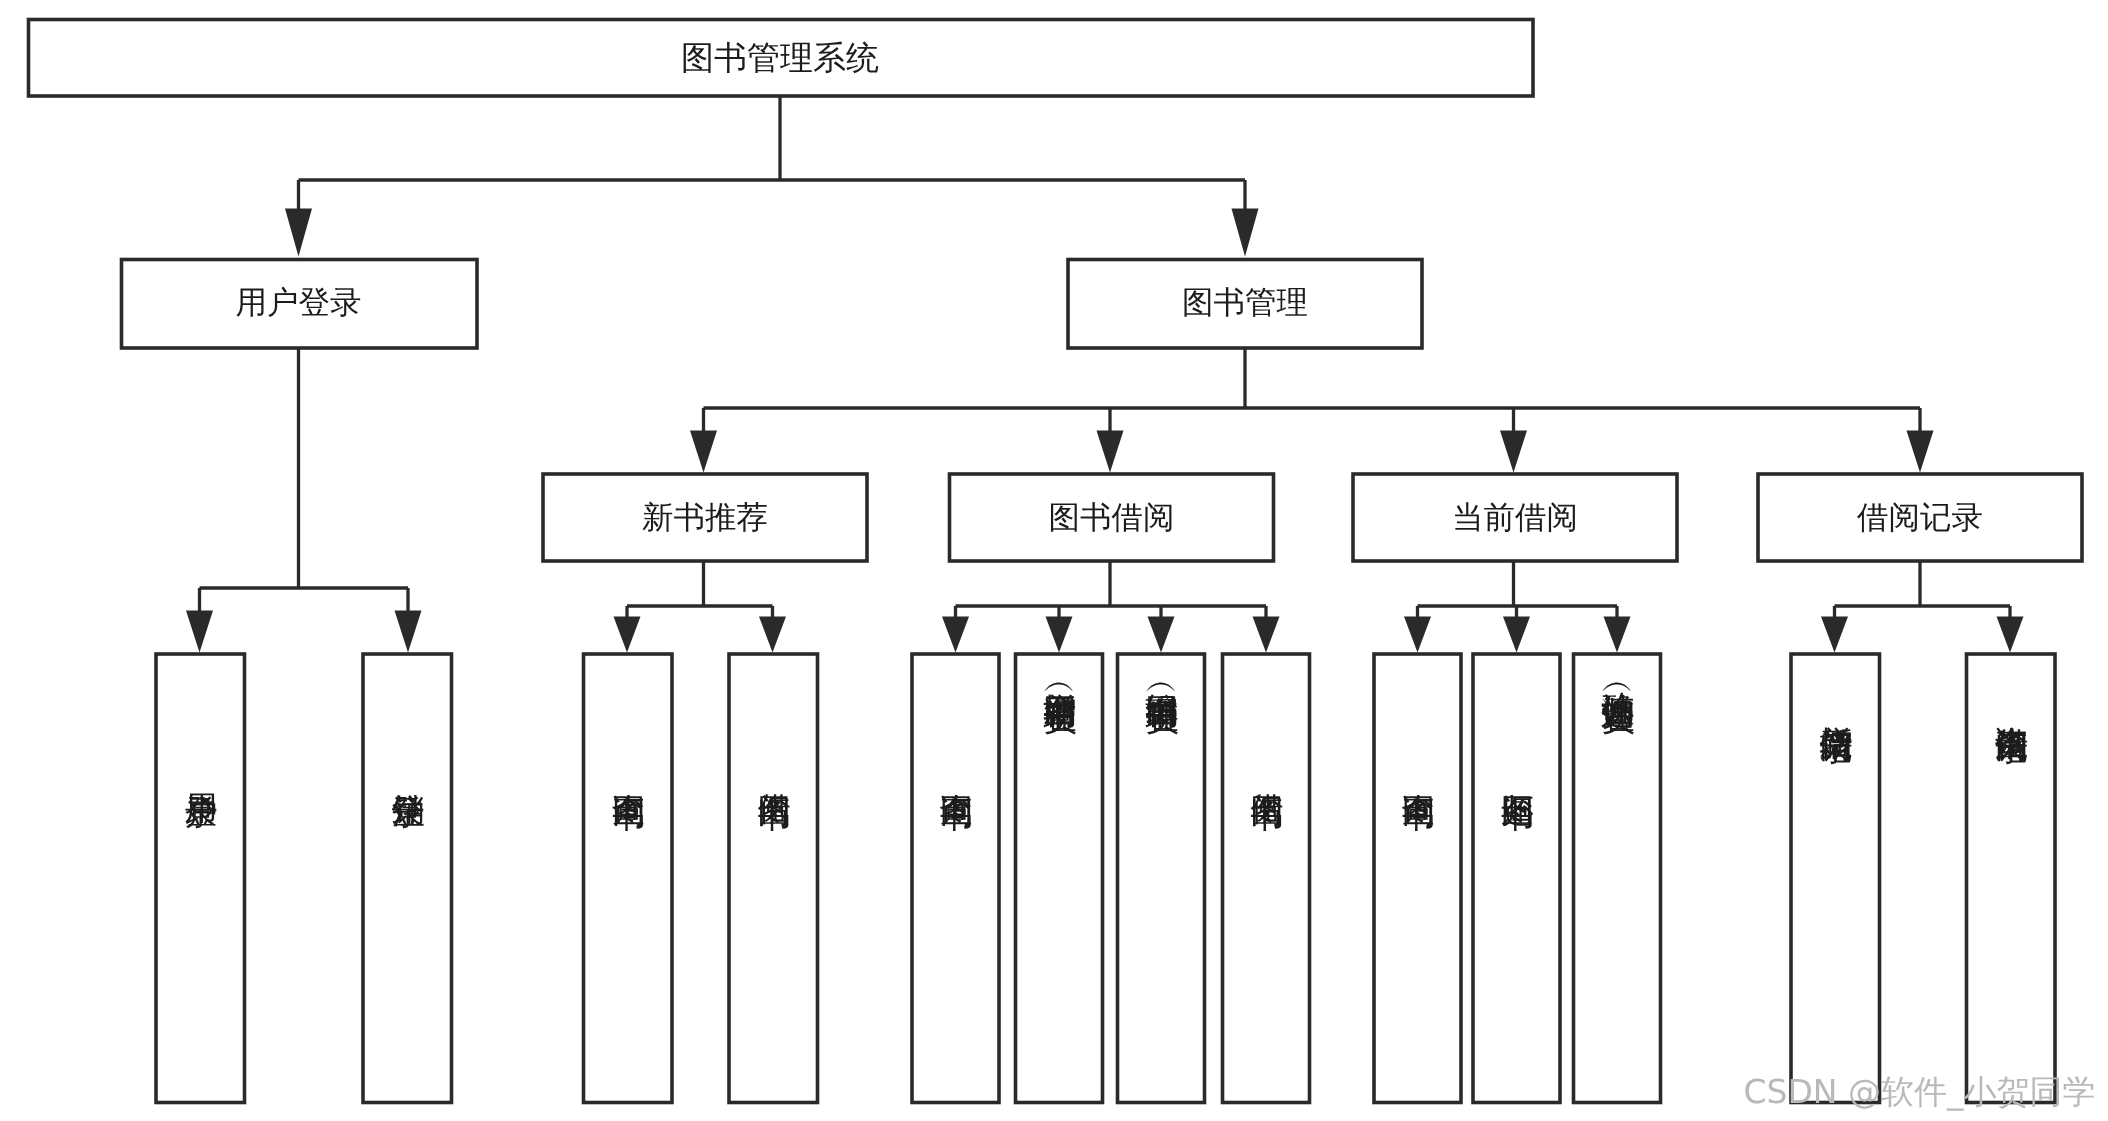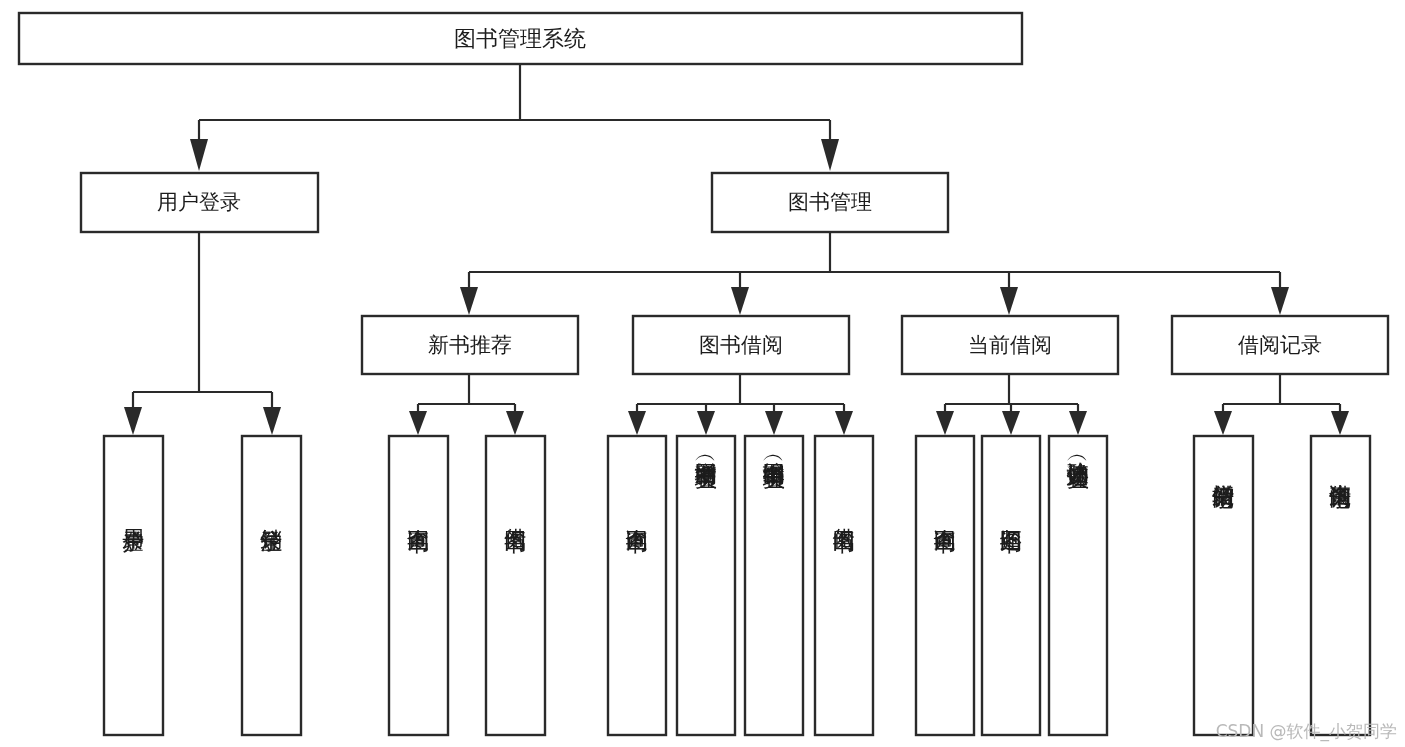--- a/index.html
+++ b/index.html
@@ -71,21 +71,21 @@
     line-height: 1.06;
     color: #1c1c1c;
     letter-spacing: 1px;
     white-space: nowrap;
   }
   .watermark {
     position: absolute;
     right: 8px;
     bottom: 4px;
     font-family: "DejaVu Sans", "Liberation Sans", sans-serif;
-    font-size: 17px;
+    font-size: 22px;
     color: #b9b9b9;
     white-space: nowrap;
     pointer-events: none;
   }
 </style>
 </head>
 <body>
 
 <div id="diagram-root">
 

